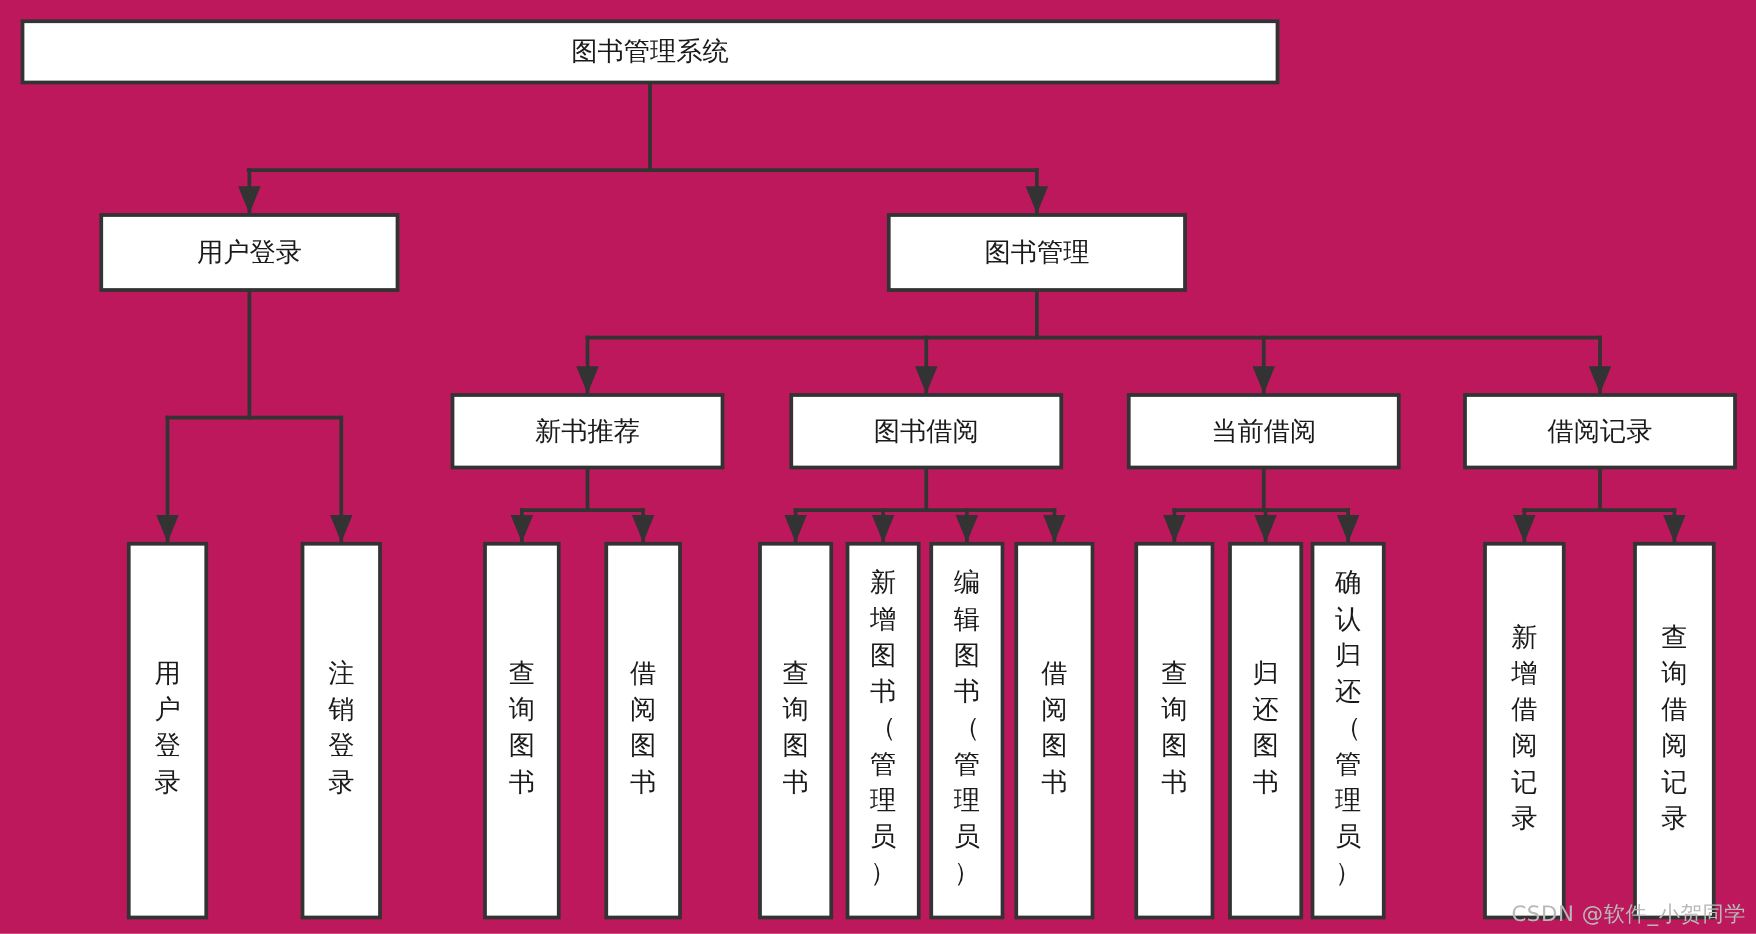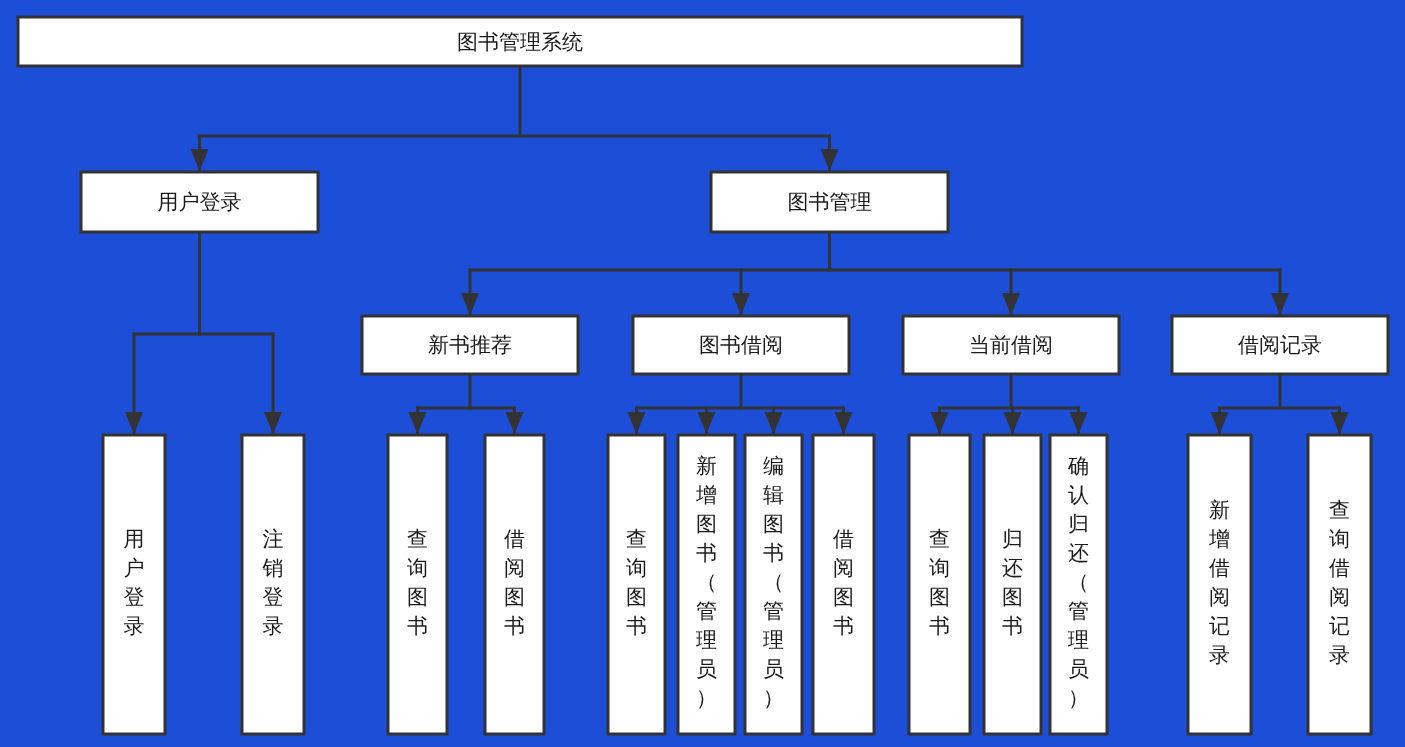--- a/index.html
+++ b/index.html
@@ -11,21 +11,21 @@
   body {
     width: 1405px;
     height: 747px;
     overflow: hidden;
     font-family: "DejaVu Sans", "Liberation Sans", sans-serif;
   }
   #diagram-root {
     position: relative;
     width: 1405px;
     height: 747px;
-    background: #1d4ed8;
+    background: #be185d;
   }
   svg#tree-svg {
     position: absolute;
     left: 0;
     top: 0;
     width: 1405px;
     height: 747px;
   }
   .node-box {
     fill: #ffffff;
@@ -259,13 +259,14 @@
           <rect x="1308" y="435" width="63" height="299" class="node-box"></rect>
           <text x="1339.5" y="516.5" class="node-label-vertical">查</text>
           <text x="1339.5" y="545.5" class="node-label-vertical">询</text>
           <text x="1339.5" y="574.5" class="node-label-vertical">借</text>
           <text x="1339.5" y="603.5" class="node-label-vertical">阅</text>
           <text x="1339.5" y="632.5" class="node-label-vertical">记</text>
           <text x="1339.5" y="661.5" class="node-label-vertical">录</text>
         </g>
       </g>
   </svg>
+  <div class="watermark">CSDN @软件_小贺同学</div>
 </div>
 
 </body></html>

